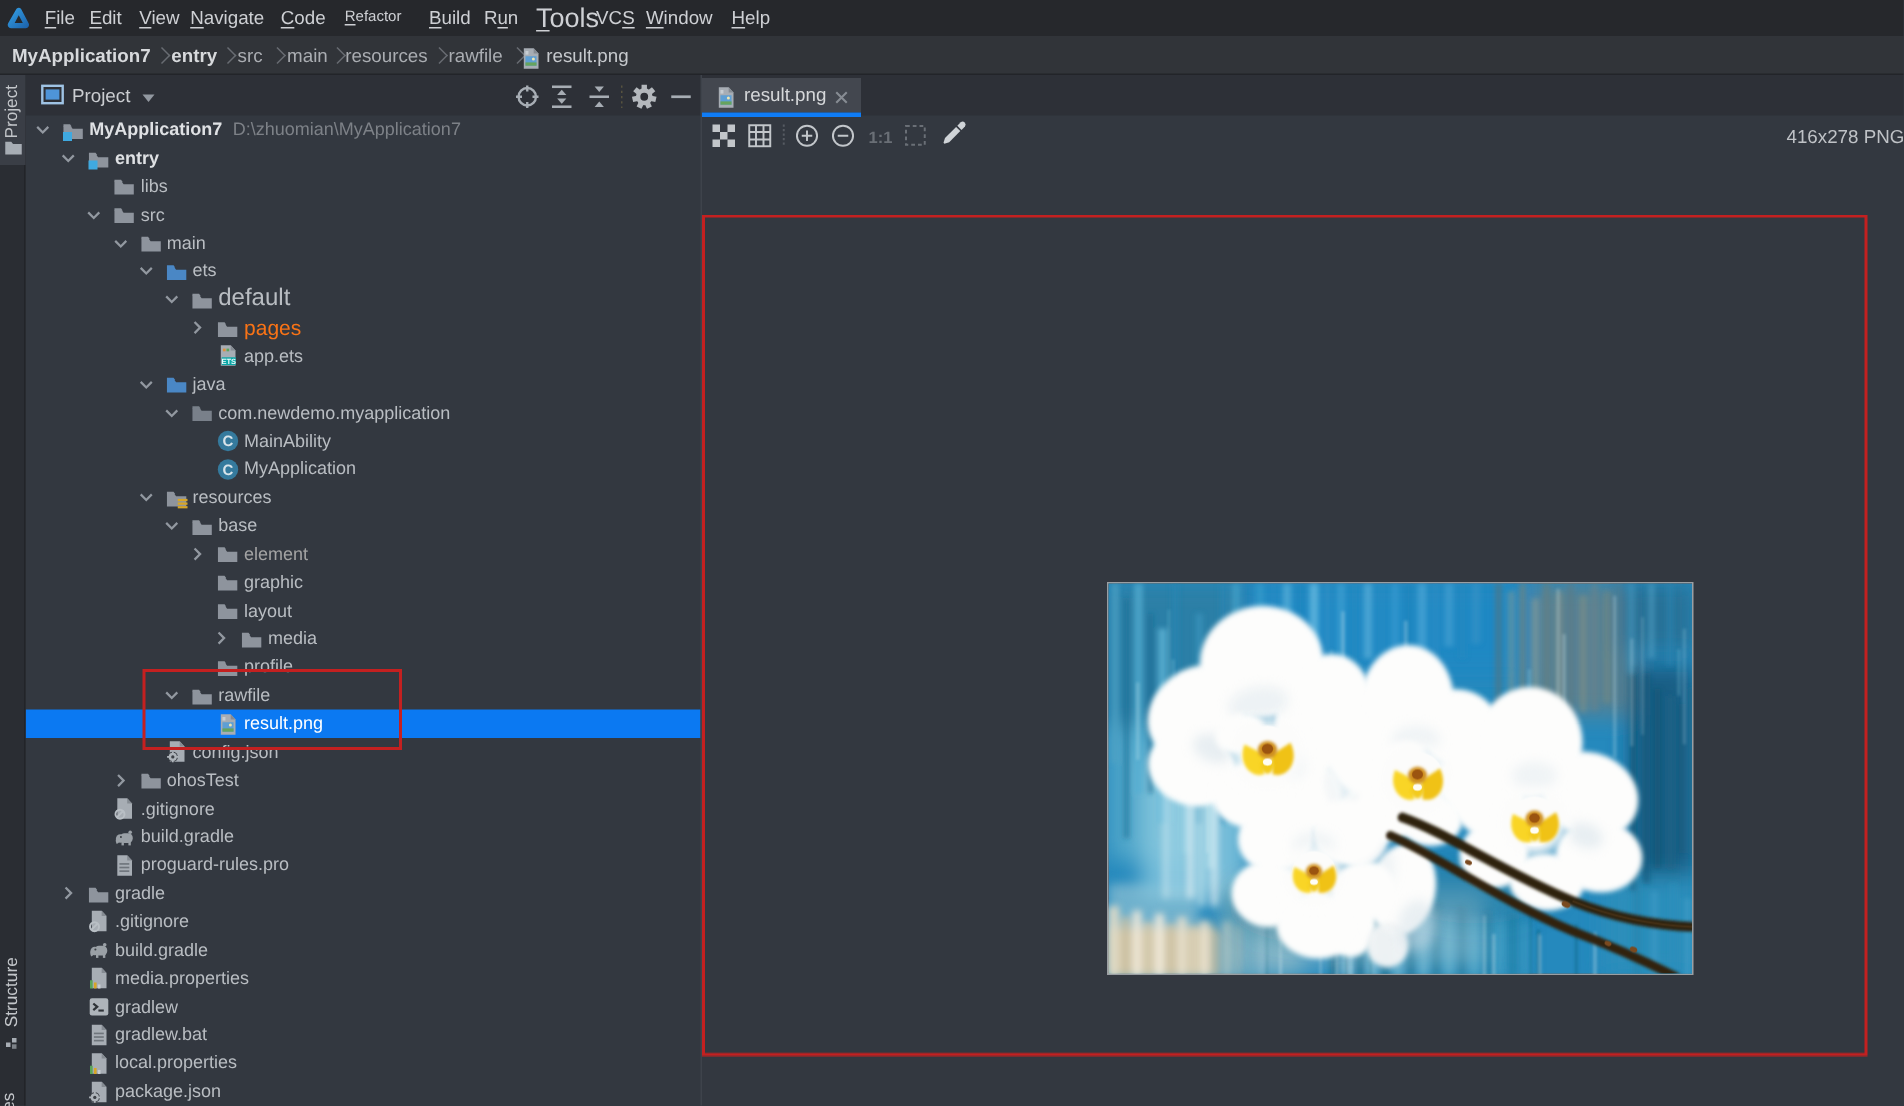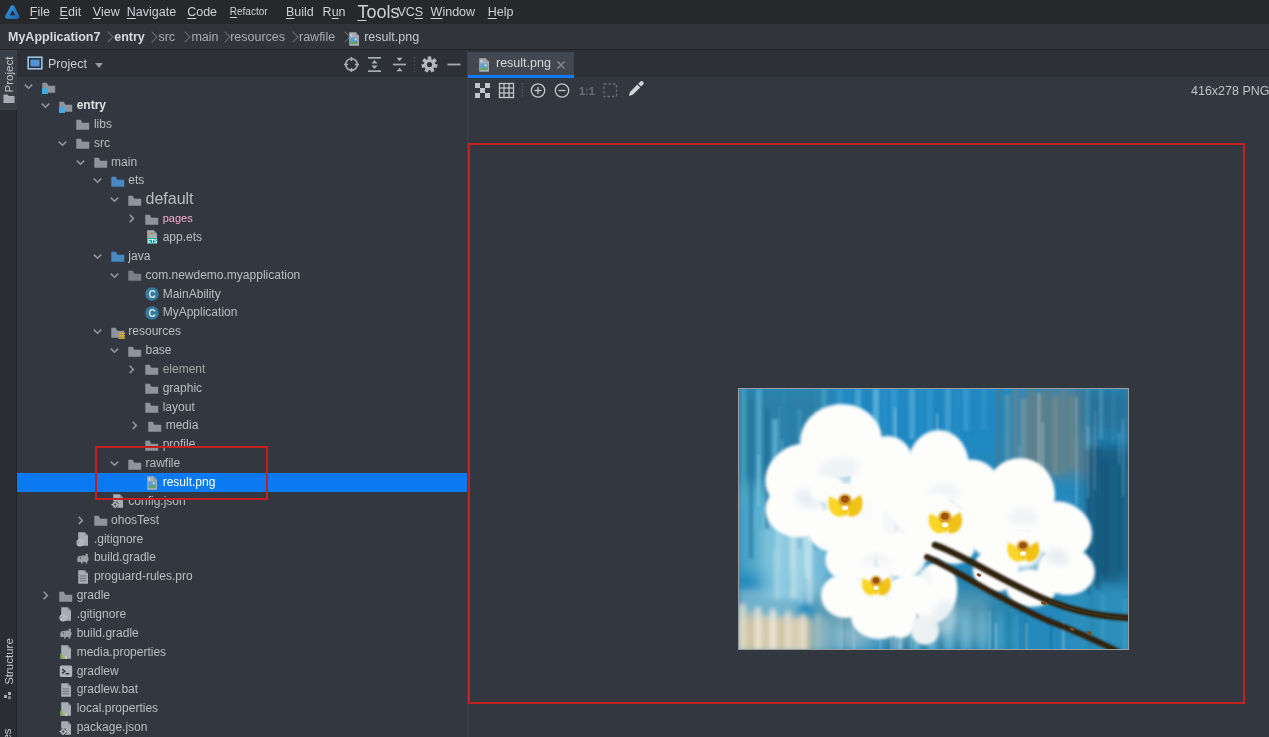--- a/index.html
+++ b/index.html
@@ -101,20 +101,21 @@
         <path d="M1.8 3.6 L5.5 7.3 L9.2 3.6" fill="none" stroke="#9298a0" stroke-width="1.5"></path>
       </svg>
     </span>
     <span style="position:absolute;left:41.0px;top:0;width:16px;height:100%">
       <svg width="16" height="16" viewBox="0 0 16 16" style="position:absolute;top:1.5px;left:0">
         <path d="M1.3 5 h4.8 l1.3 1.8 h6.8 v6.9 h-12.9 z" fill="#8e949d"></path>
         <path d="M1.3 3.8 h4.4 l1.1 1.5 h-5.5 z" fill="#8e949d"></path>
         <rect x="1" y="9" width="6" height="6" fill="#3fa9e0"></rect>
       </svg>
     </span>
+    <span style="position:absolute;left:59.5px;top:0;font-size:12px;color:#dfe1e4;font-weight:700;white-space:nowrap">MyApplication7<span style="color:#7d8187;font-weight:400;margin-left:7px">D:\zhuomian\MyApplication7</span></span>
   </div>
 <div style="position:absolute;left:0;top:96.00px;width:467px;height:18.85px;line-height:18.85px">
     <span style="position:absolute;left:40.2px;top:0;width:11px;height:100%">
       <svg width="11" height="11" viewBox="0 0 11 11" style="position:absolute;top:4px;left:0">
         <path d="M1.8 3.6 L5.5 7.3 L9.2 3.6" fill="none" stroke="#9298a0" stroke-width="1.5"></path>
       </svg>
     </span>
     <span style="position:absolute;left:58.2px;top:0;width:16px;height:100%">
       <svg width="16" height="16" viewBox="0 0 16 16" style="position:absolute;top:1.5px;left:0">
         <path d="M1.3 5 h4.8 l1.3 1.8 h6.8 v6.9 h-12.9 z" fill="#8e949d"></path>
@@ -194,21 +195,21 @@
       <svg width="11" height="11" viewBox="0 0 11 11" style="position:absolute;top:4px;left:0">
         <path d="M3.7 1.7 L7.4 5.4 L3.7 9.1" fill="none" stroke="#9298a0" stroke-width="1.5"></path>
       </svg>
     </span>
     <span style="position:absolute;left:144.2px;top:0;width:16px;height:100%">
       <svg width="16" height="16" viewBox="0 0 16 16" style="position:absolute;top:1.5px;left:0">
         <path d="M1.3 5 h4.8 l1.3 1.8 h6.8 v6.9 h-12.9 z" fill="#8e949d"></path>
         <path d="M1.3 3.8 h4.4 l1.1 1.5 h-5.5 z" fill="#8e949d"></path>
       </svg>
     </span>
-    <span style="position:absolute;left:162.7px;top:0;font-size:11px;color:#f9a8d4;font-weight:400;white-space:nowrap">pages</span>
+    <span style="position:absolute;left:162.7px;top:0;font-size:14px;color:#f97316;font-weight:400;white-space:nowrap">pages</span>
   </div>
 <div style="position:absolute;left:0;top:227.95px;width:467px;height:18.85px;line-height:18.85px">
     <span style="position:absolute;left:144.2px;top:0;width:16px;height:100%">
       <svg width="16" height="16" viewBox="0 0 16 16" style="position:absolute;top:1.5px;left:0">
         <path d="M3.2 1.2 H9.8 L13 4.6 V14.8 H3.2 Z" fill="#a7adb4"></path>
         <path d="M9.8 1.2 L13 4.6 H9.8 Z" fill="#858b92"></path>
         <rect x="3.8" y="9.2" width="9.4" height="5.2" fill="#0ba6a6"></rect>
         <text x="8.5" y="13.5" font-size="5" font-weight="bold" fill="#eafafa" text-anchor="middle" font-family="Liberation Sans,sans-serif">ETS</text>
         <rect x="4.6" y="3.4" width="1.8" height="1.8" fill="#e0903c"></rect>
         <rect x="7" y="3.4" width="1.8" height="1.8" fill="#5aa55a"></rect>
@@ -320,21 +321,21 @@
   </div>
 <div style="position:absolute;left:0;top:397.60px;width:467px;height:18.85px;line-height:18.85px">
     <span style="position:absolute;left:144.2px;top:0;width:16px;height:100%">
       <svg width="16" height="16" viewBox="0 0 16 16" style="position:absolute;top:1.5px;left:0">
         <path d="M1.3 5 h4.8 l1.3 1.8 h6.8 v6.9 h-12.9 z" fill="#8e949d"></path>
         <path d="M1.3 3.8 h4.4 l1.1 1.5 h-5.5 z" fill="#8e949d"></path>
       </svg>
     </span>
     <span style="position:absolute;left:162.7px;top:0;font-size:12px;color:#b9bdc2;font-weight:400;white-space:nowrap">layout</span>
   </div>
-<div style="position:absolute;left:3px;top:416.45px;width:423px;height:18.85px;line-height:18.85px">
+<div style="position:absolute;left:16px;top:416.45px;width:423px;height:18.85px;line-height:18.85px">
     <span style="position:absolute;left:126.2px;top:0;width:11px;height:100%">
       <svg width="11" height="11" viewBox="0 0 11 11" style="position:absolute;top:4px;left:0">
         <path d="M3.7 1.7 L7.4 5.4 L3.7 9.1" fill="none" stroke="#9298a0" stroke-width="1.5"></path>
       </svg>
     </span>
     <span style="position:absolute;left:144.2px;top:0;width:16px;height:100%">
       <svg width="16" height="16" viewBox="0 0 16 16" style="position:absolute;top:1.5px;left:0">
         <path d="M1.3 5 h4.8 l1.3 1.8 h6.8 v6.9 h-12.9 z" fill="#8e949d"></path>
         <path d="M1.3 3.8 h4.4 l1.1 1.5 h-5.5 z" fill="#8e949d"></path>
       </svg>

